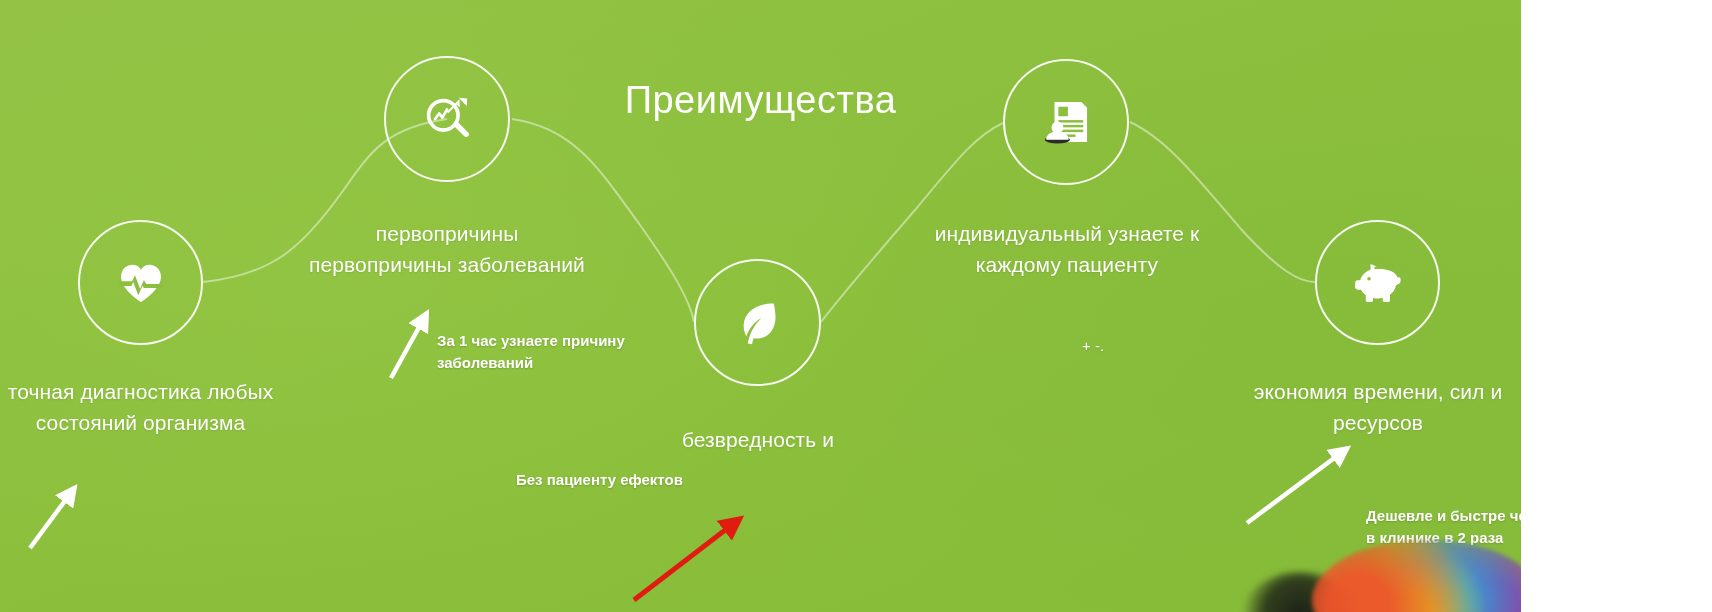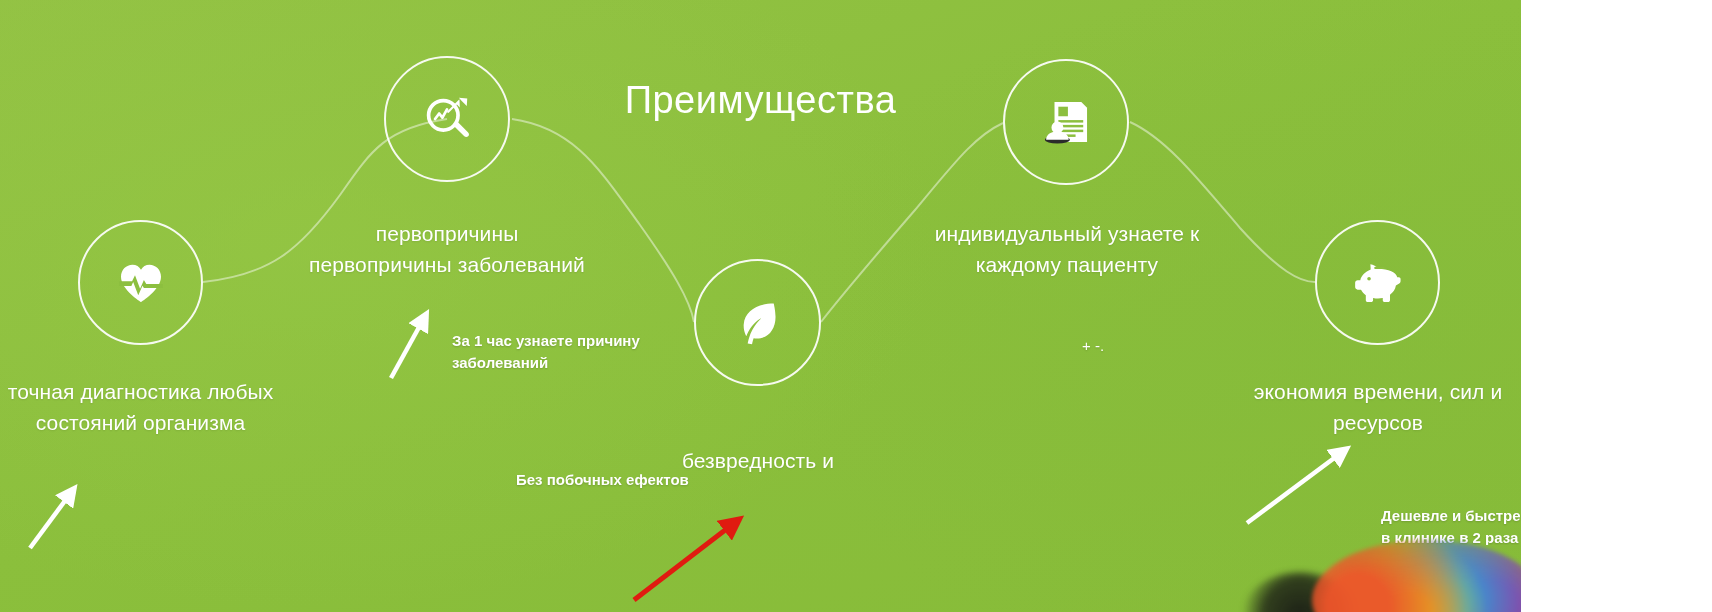--- a/index.html
+++ b/index.html
@@ -79,21 +79,20 @@
   .annot {
     position: absolute;
     font-size: 15px;
     line-height: 22px;
     font-weight: 700;
     color: #ffffff;
     text-shadow: 0 1px 2px rgba(0,0,0,0.18);
   }
   .annot.clip {
     overflow: hidden;
-    margin-left: 15px;
   }
 
   
   .arrow-layer {
     position: absolute;
     left: 0; top: 0;
     width: 1712px; height: 612px;
     pointer-events: none;
   }
 
@@ -177,21 +176,21 @@
     <div>первопричины заболеваний</div>
   </div>
 
   <div class="node" style="left:694px; top:259px; width:127px; height:127px;">
     <span>
       <svg width="40" height="44" viewBox="0 0 42 46" xmlns="http://www.w3.org/2000/svg">
         <path fill="#ffffff" d="M37.5 2.5C22 2.5 7 9.5 6 24.5c-.5 7.2 2.8 12.5 2.8 12.5S13 24 25 17.5c0 0-9.8 8.2-13.5 21.5-.9 3.2-1.3 5.4-1.3 5.4l4.6.9s.4-2.6 1.6-6.2c14.5 2 23.2-9 23-22.6C39.3 9.2 37.5 2.5 37.5 2.5z"></path>
       </svg>
     </span>
   </div>
-  <div class="label" style="left:594px; top:445px; width:328px;">
+  <div class="label" style="left:594px; top:424px; width:328px;">
     <div>безвредность и</div>
   </div>
 
   <div class="node" style="left:1003px; top:59px; width:126px; height:126px;">
     <span>
       <svg width="46" height="44" viewBox="0 0 48 46" xmlns="http://www.w3.org/2000/svg">
         <path fill="#ffffff" d="M12 2h28l6 6v36H12z"></path>
         <path fill="#8cbf3f" d="M16 7h10v10H16z"></path>
         <g fill="#ffffff">
           <rect x="29" y="7" width="13" height="2.4"></rect>
@@ -247,21 +246,21 @@
     <line x1="1247" y1="523" x2="1341" y2="453" stroke="#ffffff" stroke-width="4.5" marker-end="url(#head-white)"></line>
   </svg>
 
 
   <div class="annot clip" style="left:437px; top:330px; width:260px; height:40px;">
     <div>За 1 час узнаете причину</div>
     <div>заболеваний</div>
   </div>
 
   <div class="annot" style="left:516px; top:469px; width:220px;">
-    <div>Без побочных ефектов</div>
+    <div>Без пациенту ефектов</div>
   </div>
 
   <div class="annot" style="left:1082px; top:335px; width:80px; font-weight:400;">
     <div>+ -.</div>
   </div>
 
   <div class="annot clip" style="left:1366px; top:505px; width:250px; height:40px;">
     <div>Дешевле и быстре чем</div>
     <div>в клинике в 2 раза</div>
   </div>

